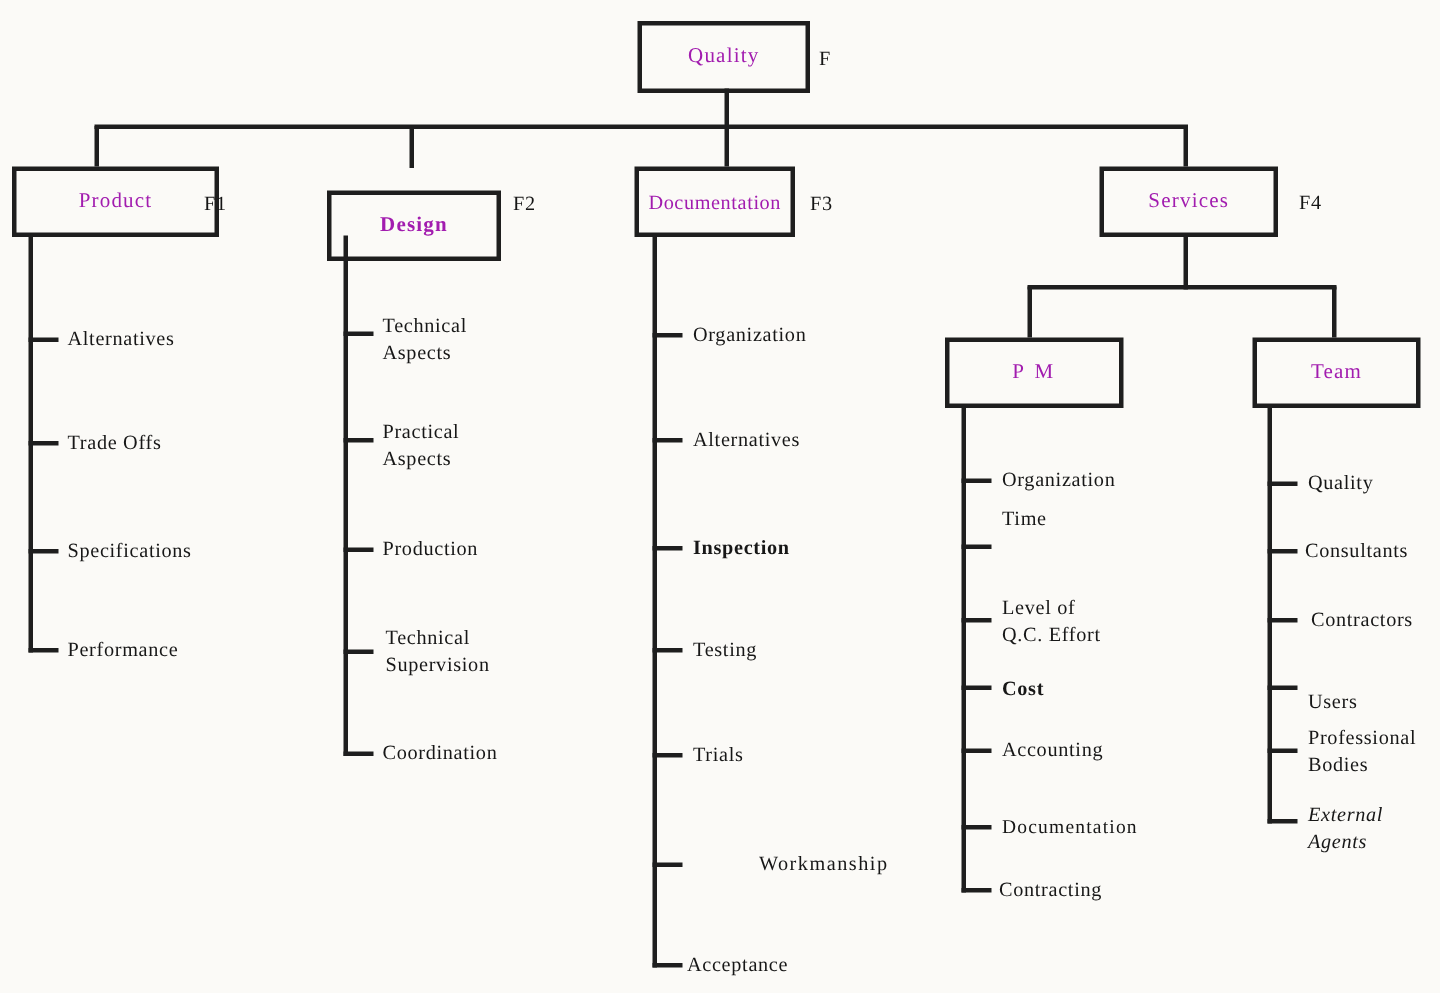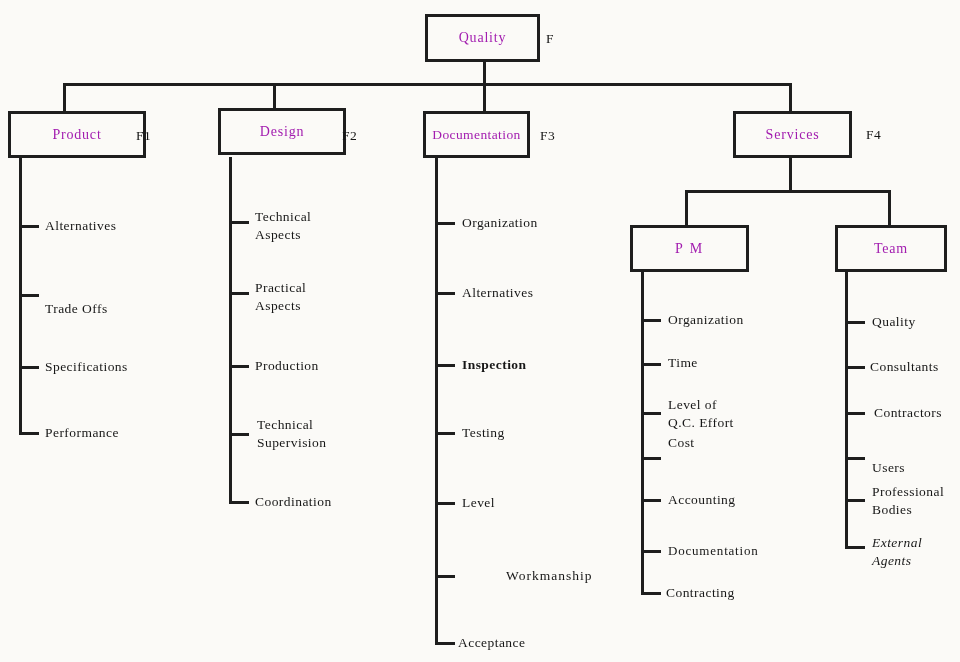--- a/index.html
+++ b/index.html
@@ -47,42 +47,42 @@
   <div class="hl" style="left:63px;top:83px;width:729px;"></div>
   <div class="vl" style="left:63px;top:84px;height:28px;"></div>
   <div class="vl" style="left:273px;top:84px;height:28px;"></div>
   <div class="vl" style="left:789px;top:84px;height:28px;"></div>
 
   <div class="box" style="left:8px;top:111px;width:138px;height:47px;">
     <span>Product</span>
   </div>
   <div class="tag" style="left:136px;top:127px;">F1</div>
 
-  <div class="box" style="left:218px;top:108px;width:128px;height:47px;">
+  <div class="box" style="left:218px;top:127px;width:116px;height:47px;font-weight:bold;">
     <span>Design</span>
   </div>
   <div class="tag" style="left:342px;top:127px;">F2</div>
 
   <div class="box" style="left:423px;top:111px;width:107px;height:47px;font-size:13.5px;letter-spacing:0.4px;">
     <span>Documentation</span>
   </div>
   <div class="tag" style="left:540px;top:127px;">F3</div>
 
   <div class="box" style="left:733px;top:111px;width:119px;height:47px;">
     <span>Services</span>
   </div>
   <div class="tag" style="left:866px;top:126px;">F4</div>
 
   <div class="vl" style="left:19px;top:157px;height:278px;"></div>
   <div class="tk" style="left:19px;top:225px;"></div>
   <div class="tk" style="left:19px;top:294px;"></div>
   <div class="tk" style="left:19px;top:366px;"></div>
   <div class="tk" style="left:19px;top:432px;"></div>
   <div class="leaf" style="left:45px;top:217px;">Alternatives</div>
-  <div class="leaf" style="left:45px;top:300px;text-align:right;">Trade Offs</div>
+  <div class="leaf" style="left:45px;top:286px;text-align:right;">Trade Offs</div>
   <div class="leaf" style="left:45px;top:358px;">Specifications</div>
   <div class="leaf" style="left:45px;top:424px;">Performance</div>
 
   <div class="vl" style="left:229px;top:157px;height:347px;"></div>
   <div class="tk" style="left:229px;top:221px;"></div>
   <div class="tk" style="left:229px;top:292px;"></div>
   <div class="tk" style="left:229px;top:365px;"></div>
   <div class="tk" style="left:229px;top:433px;"></div>
   <div class="tk" style="left:229px;top:501px;"></div>
   <div class="leaf" style="left:255px;top:208px;">Technical
@@ -99,21 +99,21 @@
   <div class="tk" style="left:435px;top:292px;"></div>
   <div class="tk" style="left:435px;top:364px;"></div>
   <div class="tk" style="left:435px;top:432px;"></div>
   <div class="tk" style="left:435px;top:502px;"></div>
   <div class="tk" style="left:435px;top:575px;"></div>
   <div class="tk" style="left:435px;top:642px;"></div>
   <div class="leaf" style="left:462px;top:214px;">Organization</div>
   <div class="leaf" style="left:462px;top:284px;">Alternatives</div>
   <div class="leaf" style="left:462px;top:356px;font-weight:bold;">Inspection</div>
   <div class="leaf" style="left:462px;top:424px;">Testing</div>
-  <div class="leaf" style="left:462px;top:494px;">Level</div>
+  <div class="leaf" style="left:462px;top:494px;">Trials</div>
   <div class="leaf" style="left:458px;top:567px;letter-spacing:1px;margin-left:48px;">Workmanship</div>
   <div class="leaf" style="left:458px;top:634px;">Acceptance</div>
 
   <div class="vl" style="left:789px;top:157px;height:36px;"></div>
   <div class="hl" style="left:685px;top:190px;width:206px;"></div>
   <div class="vl" style="left:685px;top:191px;height:35px;"></div>
   <div class="vl" style="left:888px;top:191px;height:35px;"></div>
 
   <div class="box" style="left:630px;top:225px;width:119px;height:47px;letter-spacing:2px;">
     <span>P M</span>
@@ -124,24 +124,24 @@
 
   <div class="vl" style="left:641px;top:271px;height:324px;"></div>
   <div class="tk" style="left:641px;top:319px;"></div>
   <div class="tk" style="left:641px;top:363px;"></div>
   <div class="tk" style="left:641px;top:412px;"></div>
   <div class="tk" style="left:641px;top:457px;"></div>
   <div class="tk" style="left:641px;top:499px;"></div>
   <div class="tk" style="left:641px;top:550px;"></div>
   <div class="tk" style="left:641px;top:592px;"></div>
   <div class="leaf" style="left:668px;top:311px;">Organization</div>
-  <div class="leaf" style="left:668px;top:354px;">Time</div>
+  <div class="leaf" style="left:668px;top:337px;">Time</div>
   <div class="leaf" style="left:668px;top:396px;">Level of
 Q.C. Effort</div>
-  <div class="leaf" style="left:668px;top:434px;">Cost</div>
+  <div class="leaf" style="left:668px;top:450px;font-weight:bold;">Cost</div>
   <div class="leaf" style="left:668px;top:491px;">Accounting</div>
   <div class="leaf" style="left:668px;top:542px;font-size:13px;letter-spacing:0.8px;">Documentation</div>
   <div class="leaf" style="left:666px;top:584px;">Contracting</div>
 
   <div class="vl" style="left:845px;top:271px;height:278px;"></div>
   <div class="tk" style="left:845px;top:321px;"></div>
   <div class="tk" style="left:845px;top:366px;"></div>
   <div class="tk" style="left:845px;top:412px;"></div>
   <div class="tk" style="left:845px;top:457px;"></div>
   <div class="tk" style="left:845px;top:499px;"></div>

